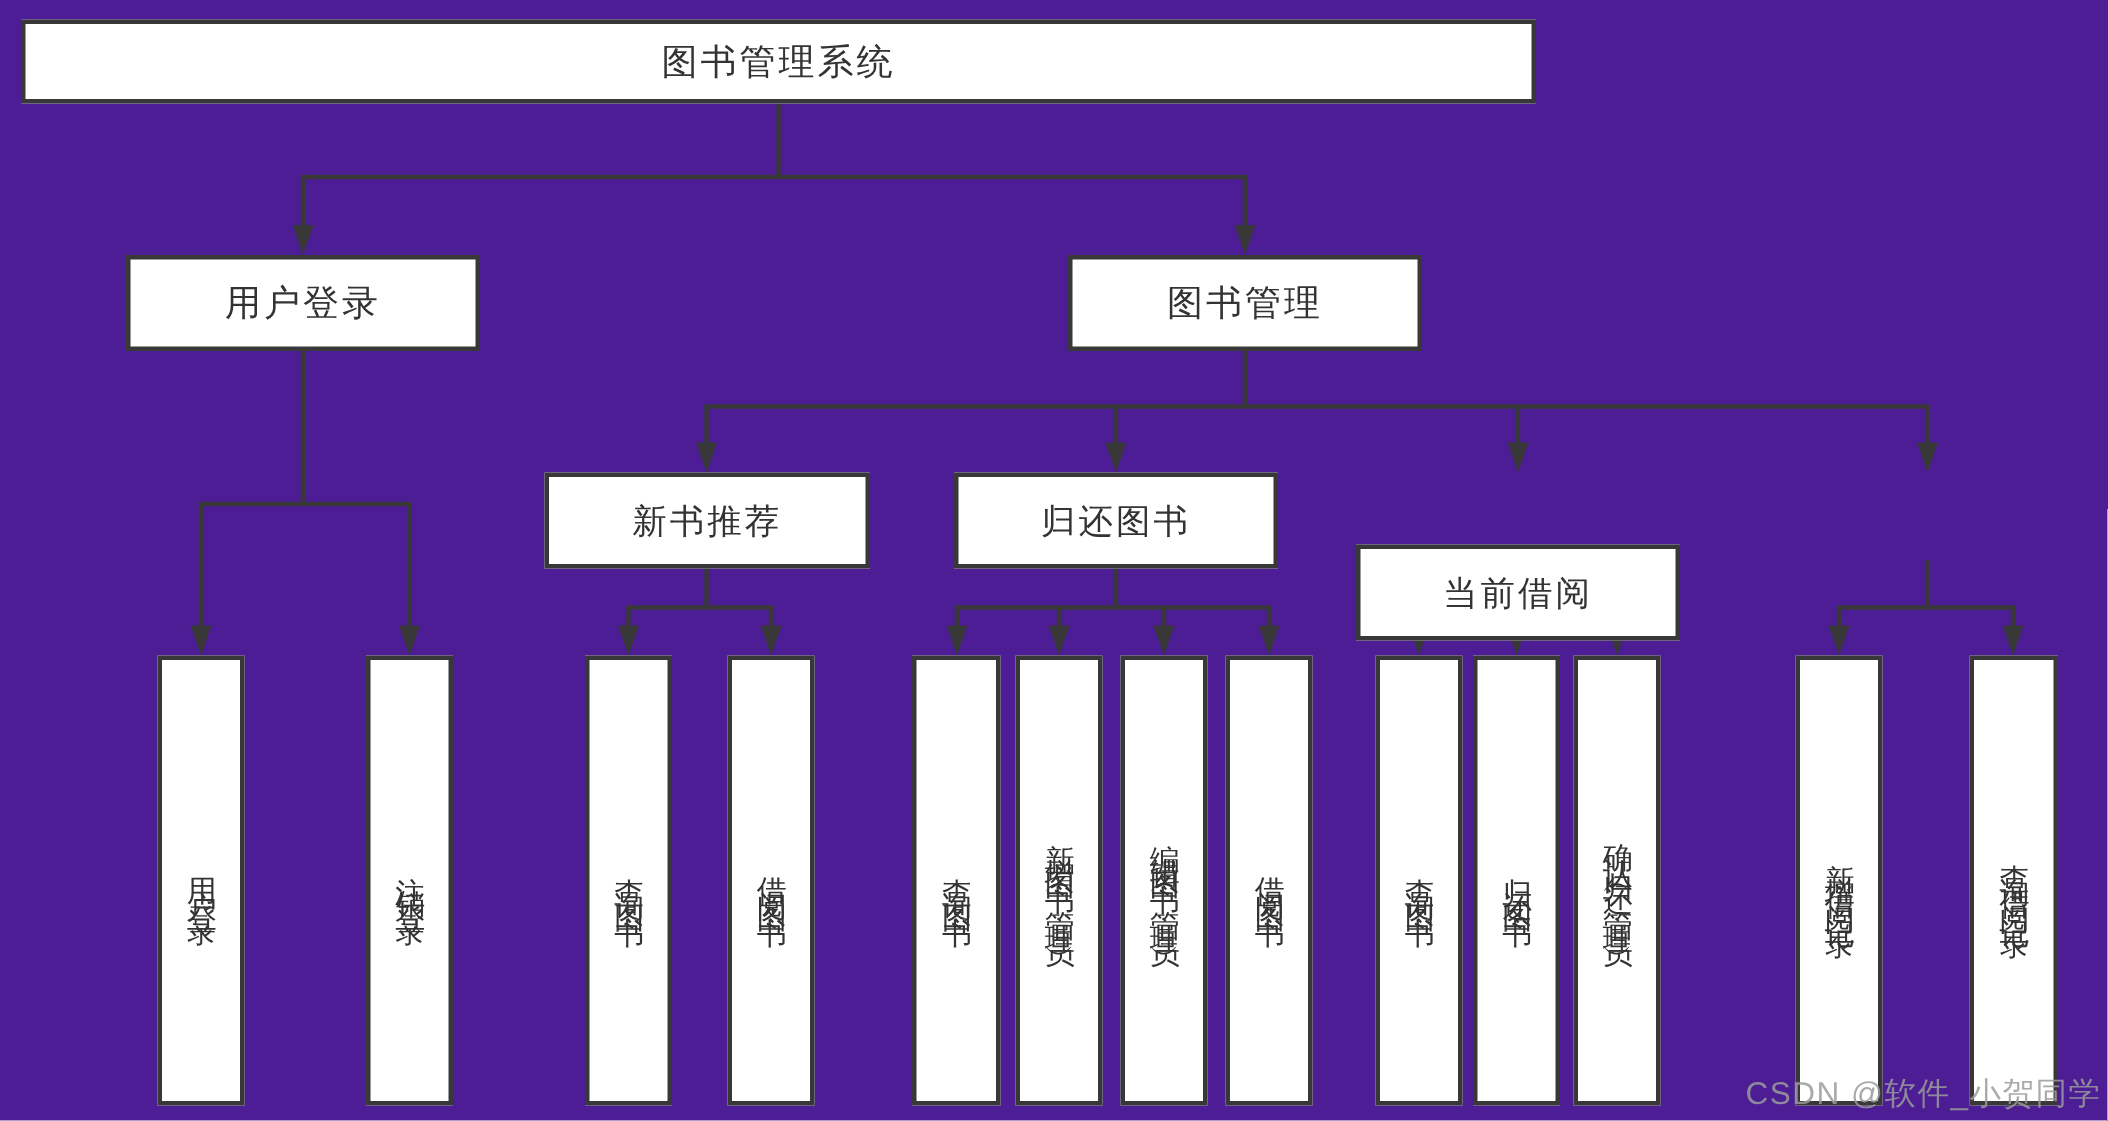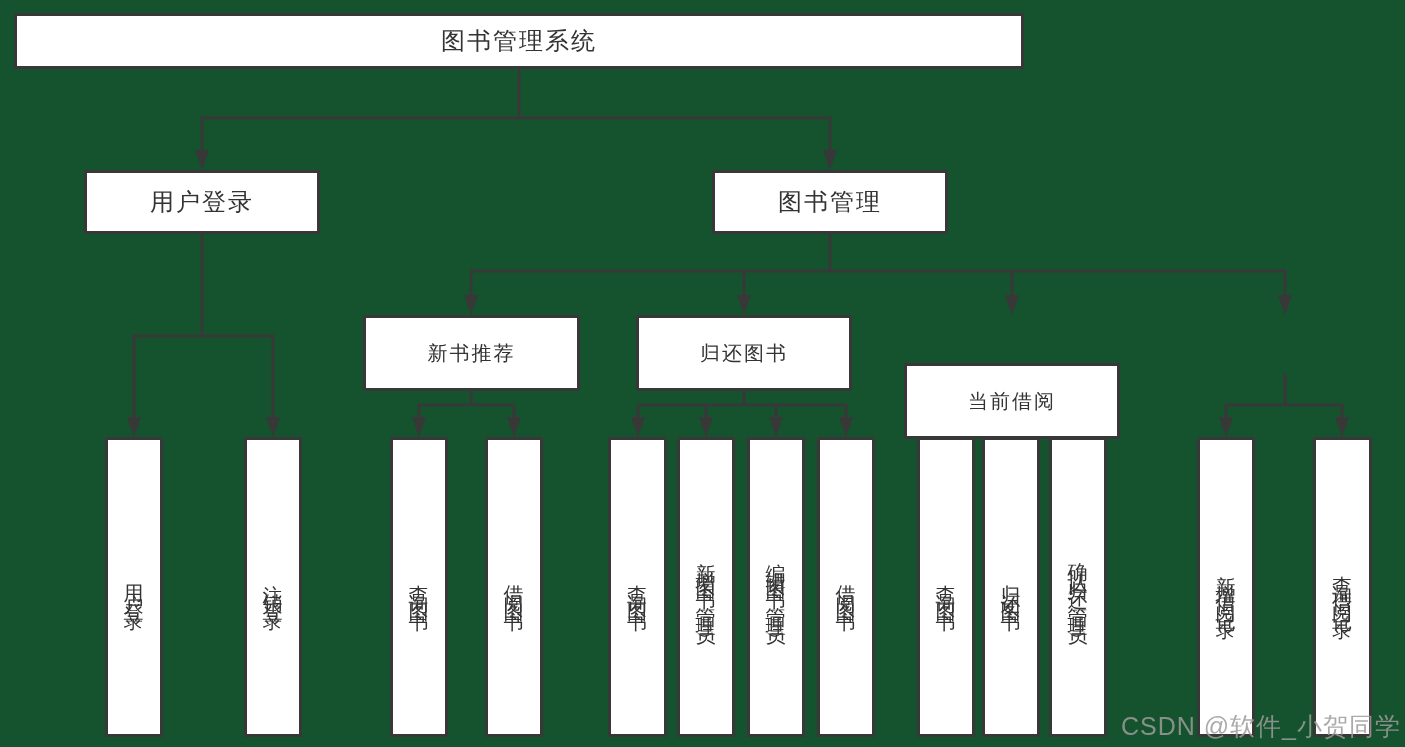--- a/index.html
+++ b/index.html
@@ -1,20 +1,20 @@
 <!DOCTYPE html>
 <html><head>
 <meta charset="utf-8">
 <style>
   html, body { margin: 0; padding: 0; background: #ffffff; }
   .canvas {
     position: relative;
     width: 1405px;
     height: 747px;
-    background: #14532d;
+    background: #4c1d95;
     overflow: hidden;
     font-family: "Liberation Sans", "DejaVu Sans", sans-serif;
     color: #333333;
   }
   svg.connectors {
     position: absolute;
     left: 0; top: 0;
     width: 1405px; height: 747px;
   }
   .node {
@@ -26,21 +26,21 @@
     align-items: center;
     justify-content: center;
     font-size: 24px;
     letter-spacing: 2px;
     color: #333333;
     white-space: nowrap;
   }
   .node.root    { left: 14px;   top: 13px;  width: 1010px; height: 56px; }
   .node.lvl2a   { left: 84px;   top: 170px; width: 236px;  height: 64px; }
   .node.lvl2b   { left: 712px;  top: 170px; width: 236px;  height: 64px; }
-  .node.lvl3    { top: 315px; height: 76px; font-size: 20px; }
+  .node.lvl3    { top: 315px; height: 64px; font-size: 23px; }
   .node.l3a { left: 363px;  width: 217px; }
   .node.l3b { left: 636px;  width: 216px; }
   .node.l3c { left: 904px;  width: 216px; margin-top: 48px; }
   .node.l3d { left: 1177px; width: 216px; }
   .node.leaf {
     top: 437px;
     width: 58px;
     height: 300px;
     font-size: 20px;
     letter-spacing: 0;
@@ -62,21 +62,21 @@
   .leaf.p8  { left: 817px; }
   .leaf.p9  { left: 917px; }
   .leaf.p10 { left: 982px; }
   .leaf.p11 { left: 1049px; }
   .leaf.p12 { left: 1197px; }
   .leaf.p13 { left: 1313px; width: 59px; }
   .watermark {
     position: absolute;
     right: 4px;
     bottom: 4px;
-    font-size: 25px;
+    font-size: 21px;
     color: rgba(155,155,155,0.85);
     letter-spacing: 1px;
     z-index: 5;
     white-space: nowrap;
   }
 </style>
 </head>
 <body>
 
 <div class="canvas">

